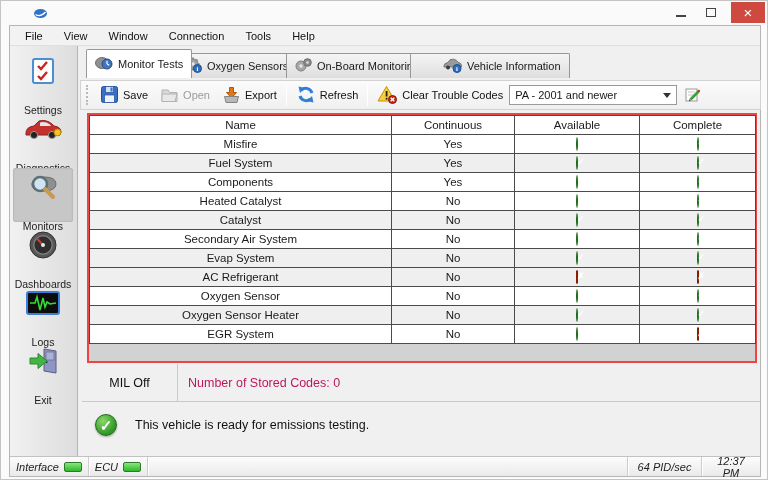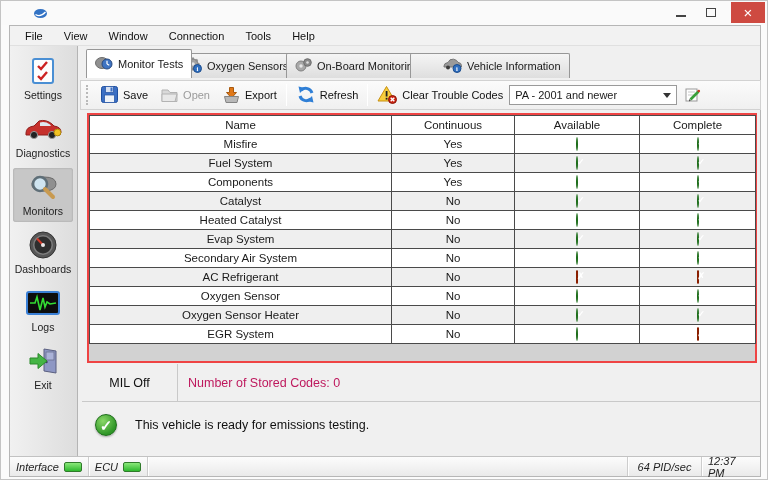--- a/index.html
+++ b/index.html
@@ -41,21 +41,21 @@
 
   
   #sidebar {
     position: absolute; left: 0; top: 20px; width: 68px; bottom: 20px;
     background: linear-gradient(to right, #f1f1f1, #dddddd);
     border-right: 1px solid #b4b4b4;
   }
   .side-item { position: absolute; left: 3px; width: 60px; height: 54px; text-align: center; border-radius: 3px; padding-top: 3px; cursor: default; }
   .side-item.selected { background: #c7c7c7; box-shadow: inset 0 0 2px #9a9a9a; }
   .side-item .icon-holder { height: 32px; display: flex; align-items: center; justify-content: center; }
-  .side-item .side-label { display: block; font-size: 10.5px; color: #222; margin-top: 2px; }
+  .side-item .side-label { display: block; font-size: 10.5px; color: #222; margin-top: 17px; }
 
   
   #content { position: absolute; left: 68px; top: 20px; right: 0; bottom: 20px; background: #f0f0f0; }
 
   
   .tab { position: absolute; display: flex; align-items: center; gap: 5px; padding: 0 8px; border: 1px solid #979797; border-bottom: none; border-radius: 2px 2px 0 0; cursor: default; white-space: nowrap; }
   .tab.inactive { top: 7px; height: 25px; background: linear-gradient(#f5f5f5, #dedede); }
   .tab.active { top: 3px; height: 29px; background: #ffffff; z-index: 2; }
   #tab-0 { left: 8px; }
   #tab-1 { left: 98px; }
@@ -118,21 +118,21 @@
   
   #statusbar {
     position: absolute; left: 0; right: 0; bottom: 0; height: 20px;
     background: linear-gradient(#fcfcfc, #eaeaea);
     border-top: 1px solid #c2c2c2;
     display: flex; align-items: center; font-size: 11px; color: #222;
   }
   .sb-seg { display: flex; align-items: center; height: 100%; padding: 8px 6px; border-right: 1px solid #cdcdcd; box-shadow: 1px 0 0 #ffffff; font-style: italic; }
   .sb-fill { flex: 1; height: 100%; border-right: 1px solid #cdcdcd; box-shadow: 1px 0 0 #ffffff; }
   .led { width: 18px; height: 10px; margin-left: 5px; border-radius: 2px; border: 1px solid #2f7a2a; background: linear-gradient(#8ae87a, #2eb82e); }
-  .sb-right { justify-content: center; }
+  .sb-right { justify-content: center; text-align: center; }
 </style>
 </head>
 <body>
 
 <div id="window">
 
   <div id="titlebar">
     <span id="app-icon">
       <svg width="15" height="11" viewBox="0 0 15 11">
         <ellipse cx="7.5" cy="5.5" rx="6.5" ry="4.5" fill="#3272c4"></ellipse>
@@ -407,40 +407,40 @@
           <td>Yes</td>
           <td><span class="status pass"></span></td>
           <td><span class="status pass"></span></td>
         </tr>
               <tr class="data-row">
           <td>Components</td>
           <td>Yes</td>
           <td><span class="status pass"></span></td>
           <td><span class="status pass"></span></td>
         </tr>
+              <tr class="data-row">
+          <td>Heated Catalyst</td>
+          <td>No</td>
+          <td><span class="status pass"></span></td>
+          <td><span class="status pass"></span></td>
+        </tr>
               <tr class="data-row alt">
           <td>Catalyst</td>
           <td>No</td>
           <td><span class="status pass"></span></td>
           <td><span class="status pass"></span></td>
         </tr>
               <tr class="data-row">
-          <td>Heated Catalyst</td>
+          <td>Secondary Air System</td>
           <td>No</td>
           <td><span class="status pass"></span></td>
           <td><span class="status pass"></span></td>
         </tr>
               <tr class="data-row alt">
           <td>Evap System</td>
-          <td>No</td>
-          <td><span class="status pass"></span></td>
-          <td><span class="status pass"></span></td>
-        </tr>
-              <tr class="data-row">
-          <td>Secondary Air System</td>
           <td>No</td>
           <td><span class="status pass"></span></td>
           <td><span class="status pass"></span></td>
         </tr>
               <tr class="data-row alt">
           <td>AC Refrigerant</td>
           <td>No</td>
           <td><span class="status fail"></span></td>
           <td><span class="status fail"></span></td>
         </tr>

